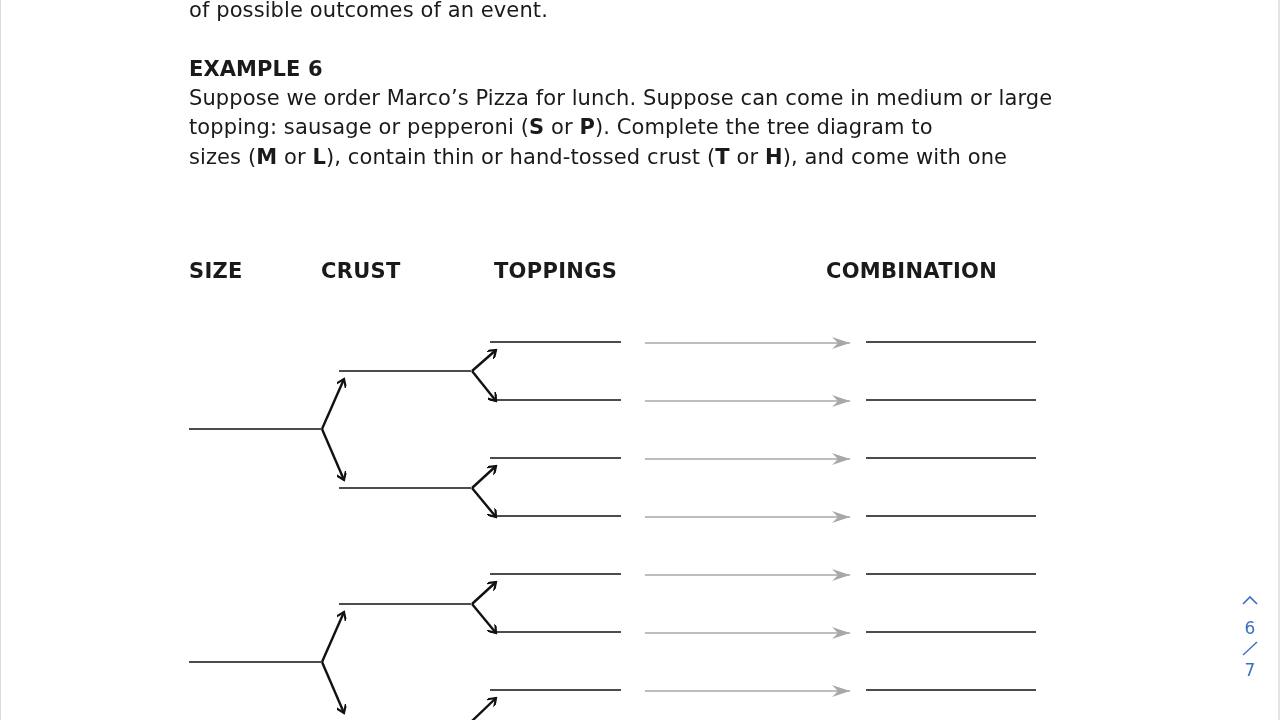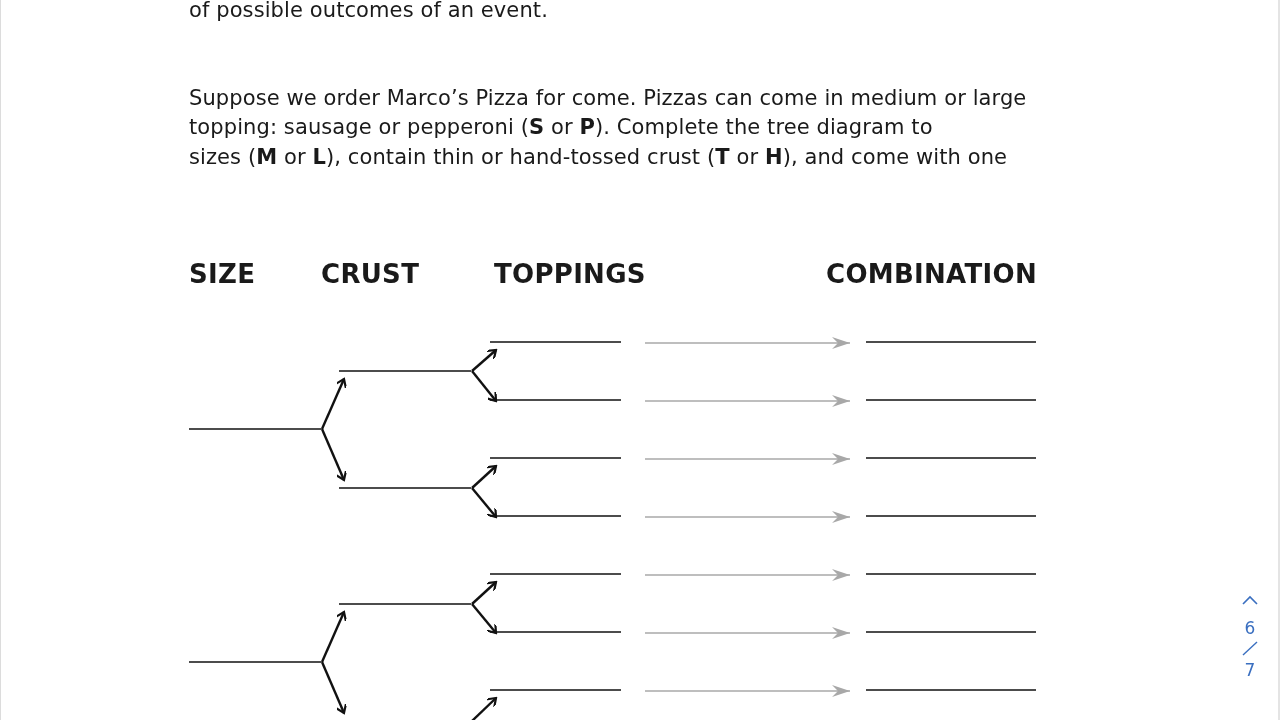--- a/index.html
+++ b/index.html
@@ -14,41 +14,42 @@
   .page { position:absolute; left:0; top:0; width:1240px; height:720px; }
   .text {
     position:absolute; left:189px; font-size:21px; line-height:29.3px;
     letter-spacing:0.1px; white-space:nowrap; color:#1a1a1a;
   }
   .intro { top:-4px; }
   .heading { top:55px; font-weight:bold; }
   .para { top:84px; }
   .para b { font-weight:bold; }
   .col-label {
-    position:absolute; top:259px; font-size:26px; font-weight:bold; color:#1a1a1a;
+    position:absolute; top:259px; font-size:21px; font-weight:bold; color:#1a1a1a;
     letter-spacing:0.3px;
   }
   svg.diagram { position:absolute; left:0; top:0; }
   .pager {
     position:absolute; left:1232px; top:590px; width:36px; text-align:center;
     color:#3a6fc0; font-size:17px;
   }
   .pager .up { display:block; height:28px; cursor:pointer; }
   .pager .num { display:block; line-height:20px; }
   .pager .slash { display:block; height:22px; }
 </style>
 </head>
 <body>
 
 <div class="edge-left"></div>
 
 <div class="page">
   <div class="text intro">of possible outcomes of an event.</div>
+  <div class="text heading">EXAMPLE 6</div>
   <div class="text para" id="para">
-      <div>Suppose we order Marco’s Pizza for come.  Pizzas can come in medium or large</div>
+      <div>Suppose we order Marco’s Pizza for lunch.  Suppose can come in medium or large</div>
       <div>topping:  sausage or pepperoni (<b>S</b> or <b>P</b>).  Complete the tree diagram to</div>
       <div>sizes (<b>M</b> or <b>L</b>), contain thin or hand-tossed crust (<b>T</b> or <b>H</b>), and come with one</div>
     </div>
 
   <div class="col-label" style="left:189px">SIZE</div>
   <div class="col-label" style="left:321px">CRUST</div>
   <div class="col-label" style="left:494px">TOPPINGS</div>
   <div class="col-label" style="left:826px">COMBINATION</div>
 
   <svg class="diagram" id="tree" width="1240" height="720">

